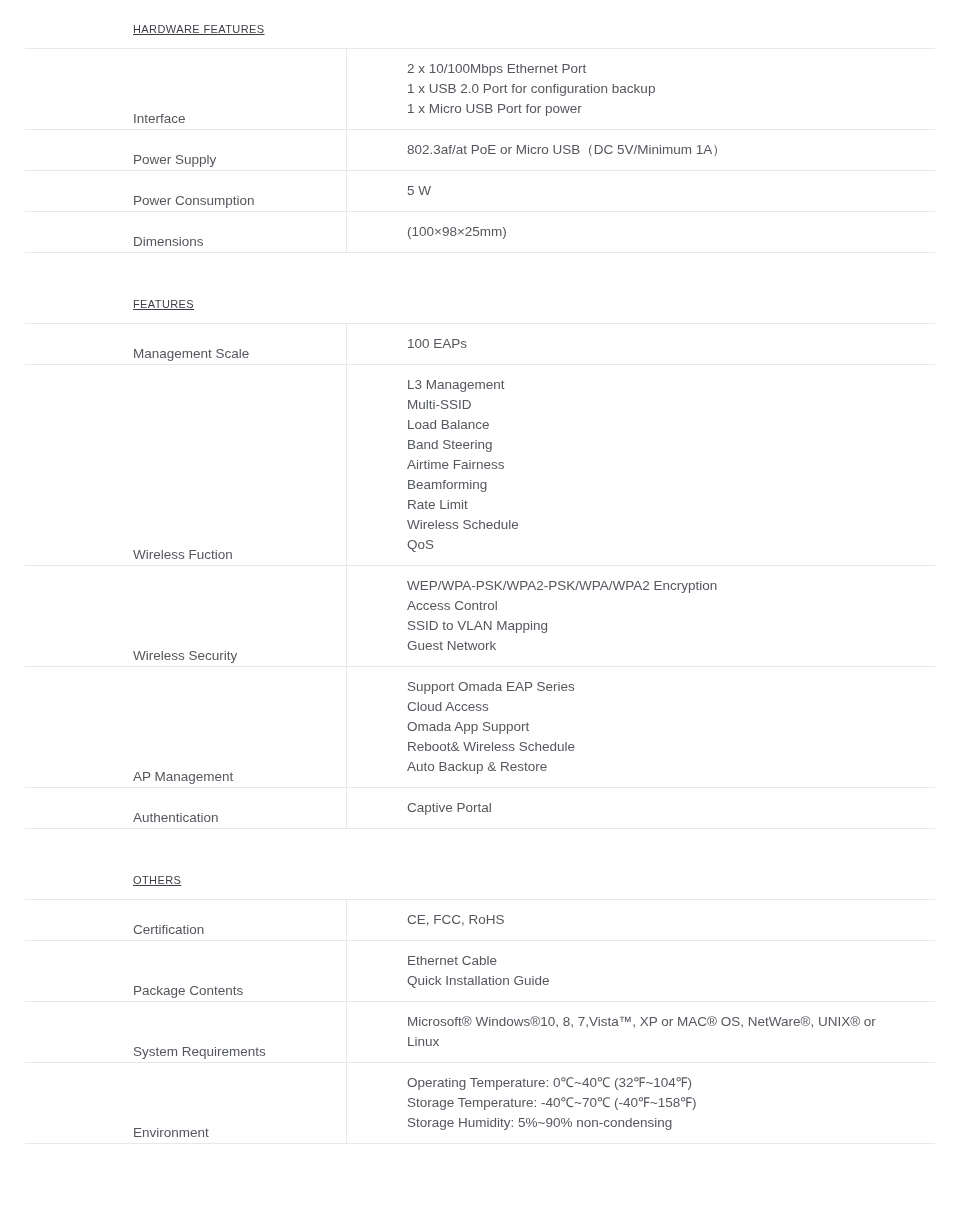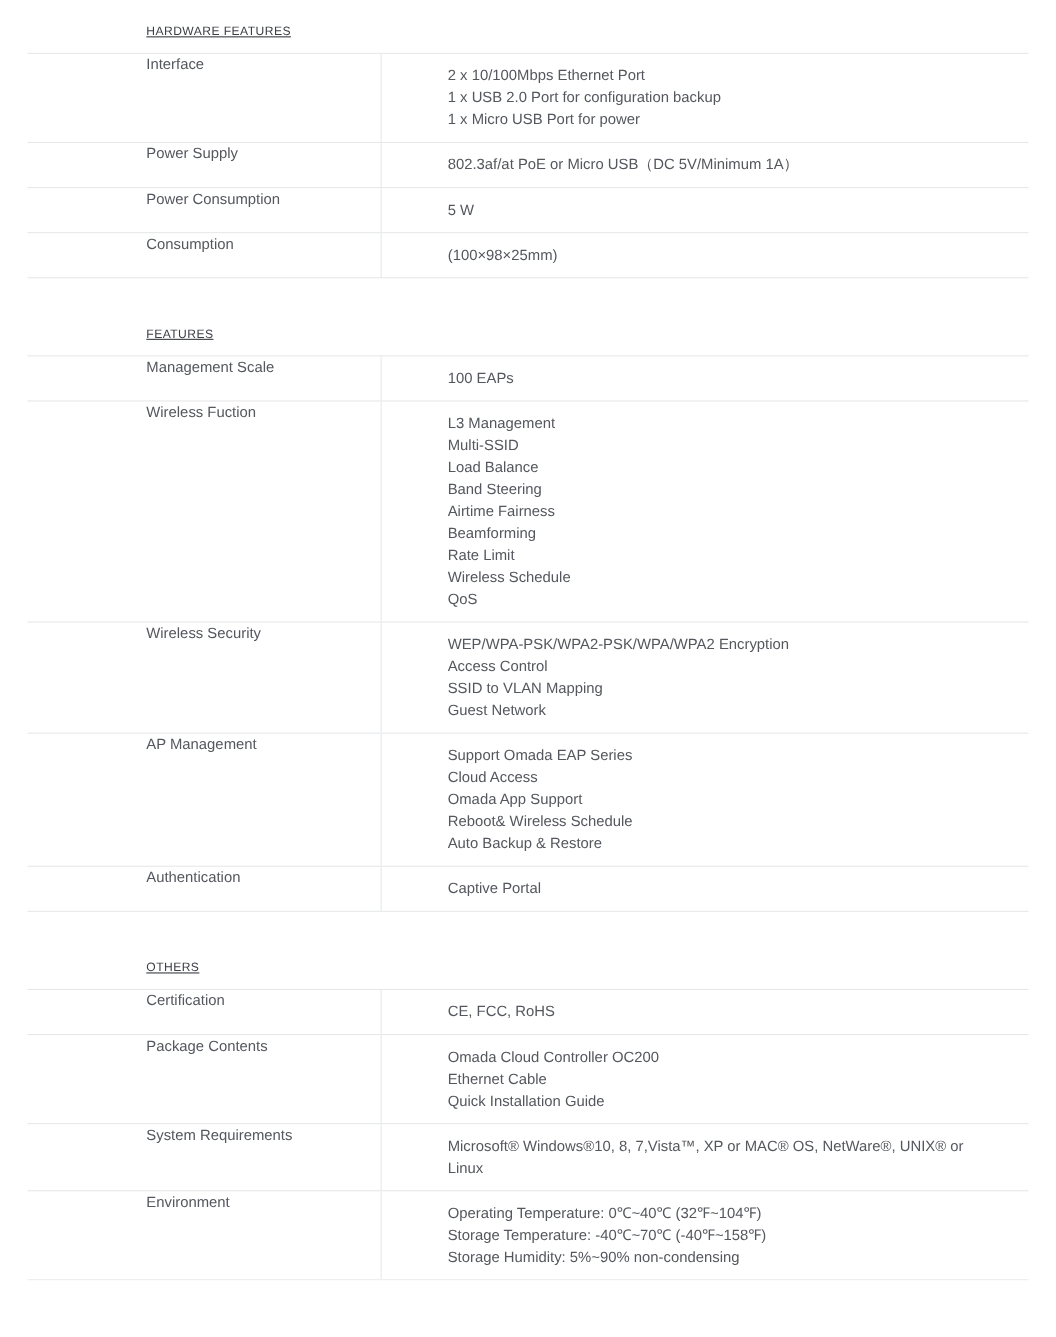--- a/index.html
+++ b/index.html
@@ -32,21 +32,21 @@
     border-top:1px solid var(--border-color);
     border-bottom:1px solid var(--border-color);
   }
   .spec-row{display:flex;}
   .spec-row + .spec-row{border-top:1px solid var(--border-color);}
   .label-cell{
     flex:0 0 321px;
     width:321px;
     padding-left:108px;
     display:flex;
-    align-items:flex-start;
+    align-items:flex-end;
   }
   .label-text{
     font-size:13.5px;
     line-height:20px;
     color:var(--text-color);
   }
   .value-cell{
     flex:1 1 auto;
     border-left:1px solid var(--border-color);
     padding:10px 30px 10px 60px;
@@ -87,21 +87,21 @@
           <div class="spec-row">
             <div class="label-cell">
               <span class="label-text">Power Consumption</span>
             </div>
             <div class="value-cell">
               <p class="value-line">5 W</p>
             </div>
           </div>
           <div class="spec-row">
             <div class="label-cell">
-              <span class="label-text">Consumption</span>
+              <span class="label-text">Dimensions</span>
             </div>
             <div class="value-cell">
               <p class="value-line">(100×98×25mm)</p>
             </div>
           </div>
         </div>
       </section>
       <section class="spec-section">
         <h2 class="section-title">FEATURES</h2>
         <div class="spec-table">
@@ -171,21 +171,20 @@
             </div>
             <div class="value-cell">
               <p class="value-line">CE, FCC, RoHS</p>
             </div>
           </div>
           <div class="spec-row">
             <div class="label-cell">
               <span class="label-text">Package Contents</span>
             </div>
             <div class="value-cell">
-              <p class="value-line">Omada Cloud Controller OC200</p>
               <p class="value-line">Ethernet Cable</p>
               <p class="value-line">Quick Installation Guide</p>
             </div>
           </div>
           <div class="spec-row">
             <div class="label-cell">
               <span class="label-text">System Requirements</span>
             </div>
             <div class="value-cell">
               <p class="value-line">Microsoft® Windows®10, 8, 7,Vista™, XP or MAC® OS, NetWare®, UNIX® or</p>

